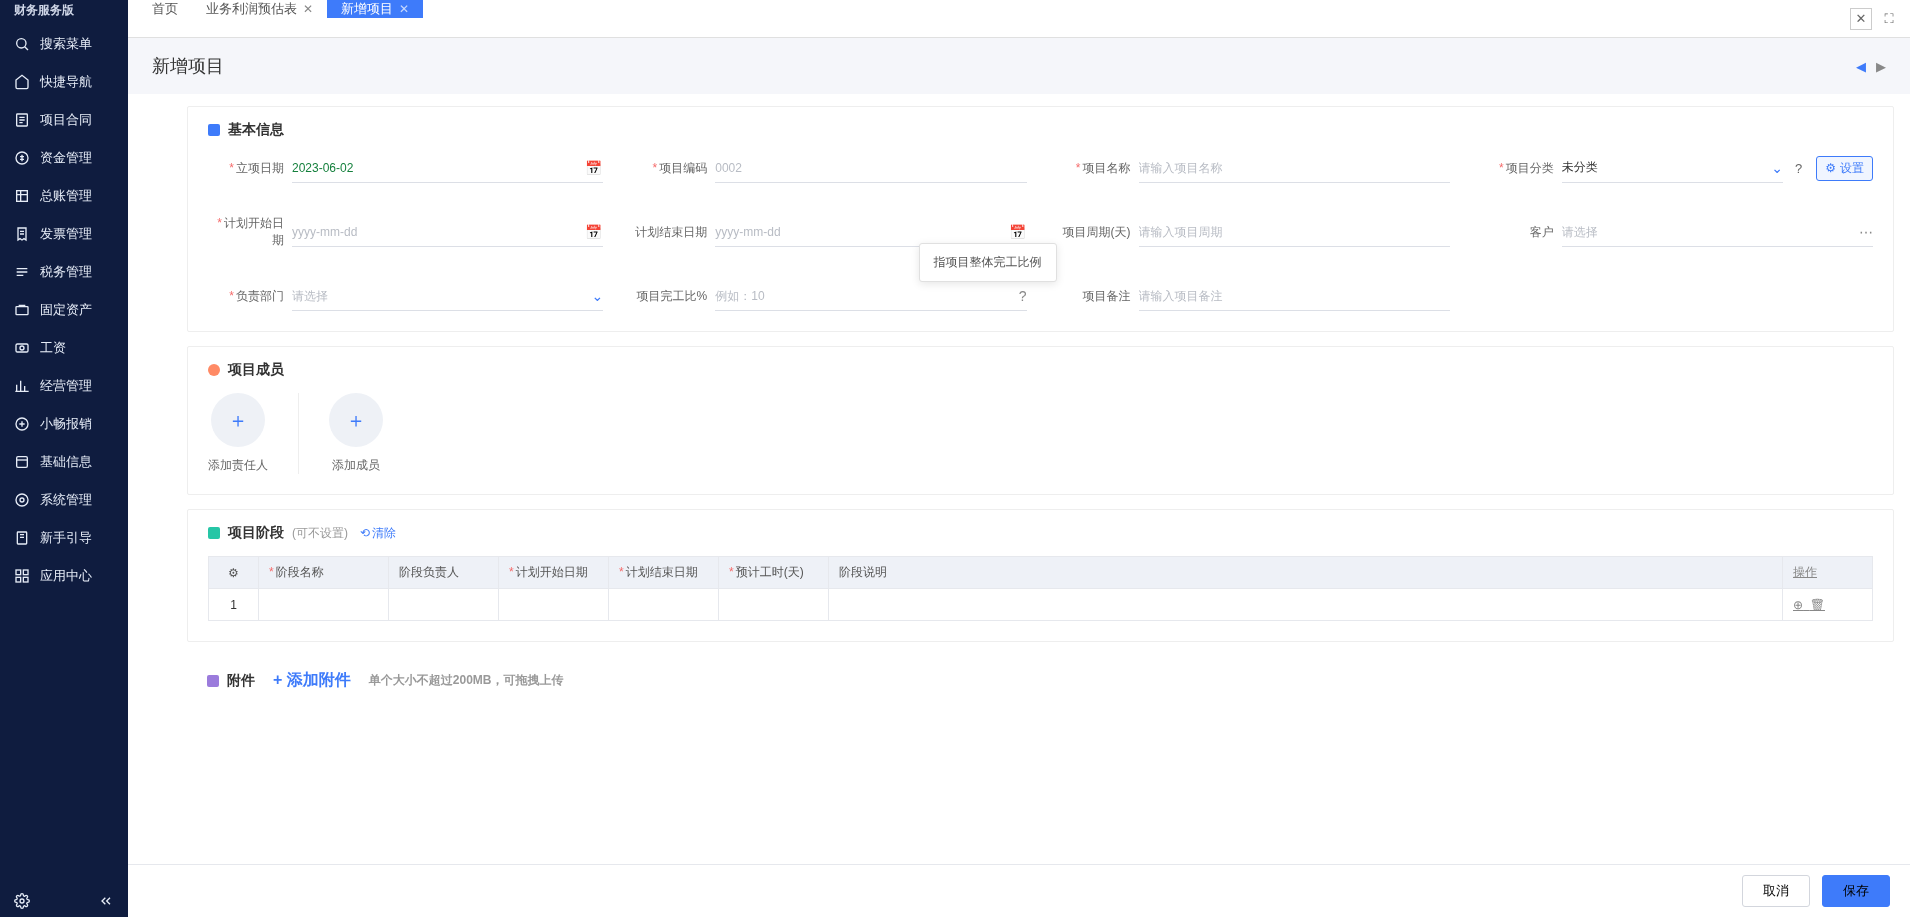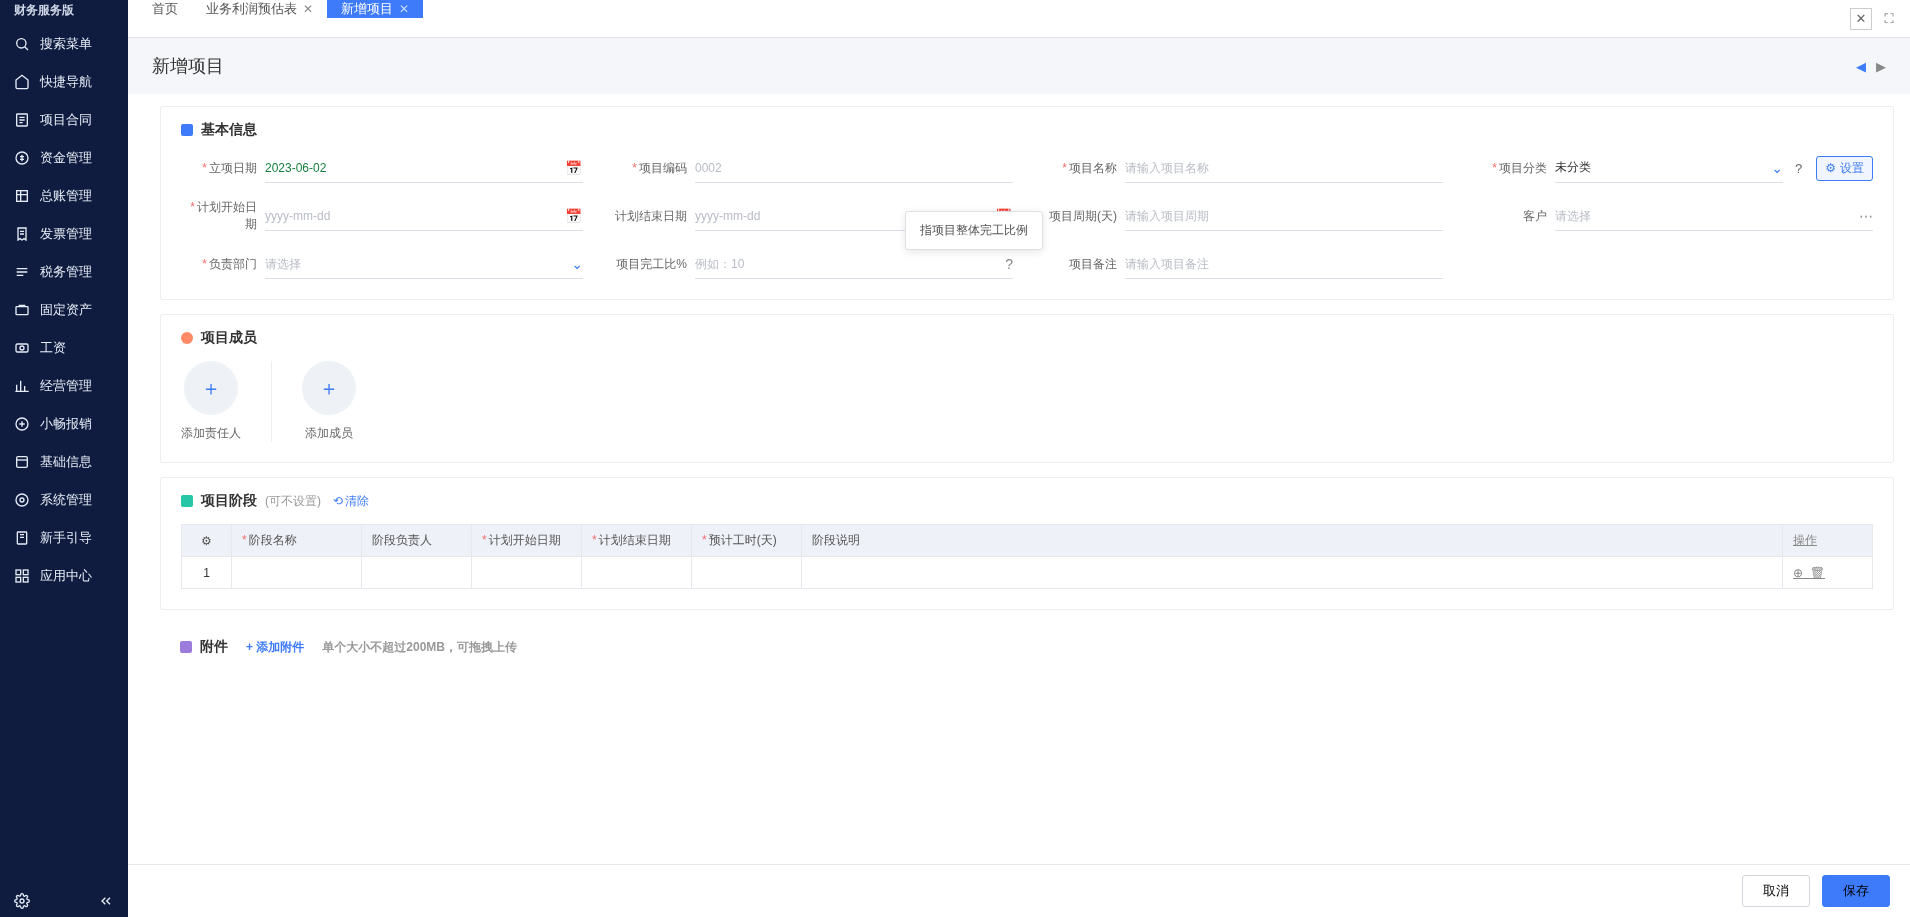--- a/index.html
+++ b/index.html
@@ -25,30 +25,30 @@
 .tabs-right { margin-left: auto; display: flex; align-items: center; gap: 6px; padding-right: 10px; }
 .tabs-right .tiny-icon { width: 22px; height: 22px; display: flex; align-items: center; justify-content: center; cursor: pointer; color: #666; border: 1px solid transparent; }
 .tabs-right .tiny-icon.box { border: 1px solid #ccc; }
 
 
 .page-head { background: #f5f6fa; padding: 16px 24px; display: flex; align-items: center; }
 .page-head h2 { font-size: 18px; font-weight: 500; }
 .page-head-right { margin-left: auto; display: flex; gap: 10px; color: #888; }
 
 
-.content { flex: 1; overflow: auto; padding: 12px 16px 0 32px; }
+.content { flex: 1; overflow: auto; padding: 12px 16px 0 32px; margin-left: 27px; }
 .card { background: #fff; border: 1px solid #eee; border-radius: 2px; padding: 14px 20px 20px; margin-bottom: 14px; }
 
 .section-title { display: flex; align-items: center; gap: 8px; font-size: 14px; font-weight: 600; margin-bottom: 14px; }
 .section-title .sq { width: 12px; height: 12px; border-radius: 2px; }
 .section-title .hint { font-weight: 400; font-size: 12px; color: #999; }
 .section-title .clear { color: #3e7bfa; font-size: 12px; margin-left: 4px; cursor: pointer; font-weight: 400; }
 .section-title .clear::before { content: "⟲"; margin-right: 2px; }
 
-.form-grid { display: grid; grid-template-columns: repeat(4, 1fr); gap: 16px 28px; }
+.form-grid { display: grid; grid-template-columns: repeat(4, 1fr); gap: 32px 28px; }
 .field { display: flex; align-items: center; gap: 8px; }
 .field label { width: 76px; text-align: right; font-size: 12px; color: #666; flex-shrink: 0; }
 .field label .req { color: #f56c6c; margin-right: 2px; }
 .input-wrap { flex: 1; display: flex; align-items: center; border-bottom: 1px solid #dcdfe6; height: 30px; position: relative; }
 .input-wrap input { border: none; outline: none; width: 100%; font-size: 12px; color: #15803d; background: transparent; }
 .input-wrap input::placeholder { color: #b8bcc4; }
 .input-wrap .suffix { color: #3e7bfa; font-size: 14px; margin-left: 4px; }
 .input-wrap .suffix.gray { color: #888; }
 .select-text { font-size: 12px; color: #333; }
 .set-btn { border: 1px solid #3e7bfa; color: #3e7bfa; background: #f0f5ff; border-radius: 3px; font-size: 12px; padding: 3px 8px; cursor: pointer; display: inline-flex; align-items: center; gap: 4px; margin-left: 6px; }
@@ -65,21 +65,21 @@
 
 
 .tbl { width: 100%; border-collapse: collapse; table-layout: fixed; }
 .tbl th, .tbl td { border: 1px solid #e6e8ed; font-size: 12px; padding: 6px 10px; text-align: left; height: 32px; background: #fff; }
 .tbl thead th { background: #eef1f7; color: #555; font-weight: 500; }
 .tbl th .req { color: #f56c6c; margin-right: 2px; }
 .tbl .op-cell { text-align: left; color: #888; text-decoration: underline; }
 .tbl .num-cell { text-align: center; width: 50px; }
 
 
-.attach-link { color: #3e7bfa; font-size: 12px; cursor: pointer; margin: 0 10px; }
+.attach-link { color: #3e7bfa; font-size: 16px; cursor: pointer; margin: 0 10px; }
 .attach-hint { color: #999; font-size: 12px; }
 
 
 .footer { border-top: 1px solid #e6e8ed; padding: 10px 20px; display: flex; justify-content: flex-end; gap: 12px; background: #fff; }
 .btn { min-width: 68px; height: 32px; border-radius: 3px; border: 1px solid #d3d6dd; background: #fff; font-size: 13px; cursor: pointer; }
 .btn.primary { background: #3e7bfa; color: #000000; border-color: #3e7bfa; }
 
 svg { display: block; }
 </style>
 </head>

